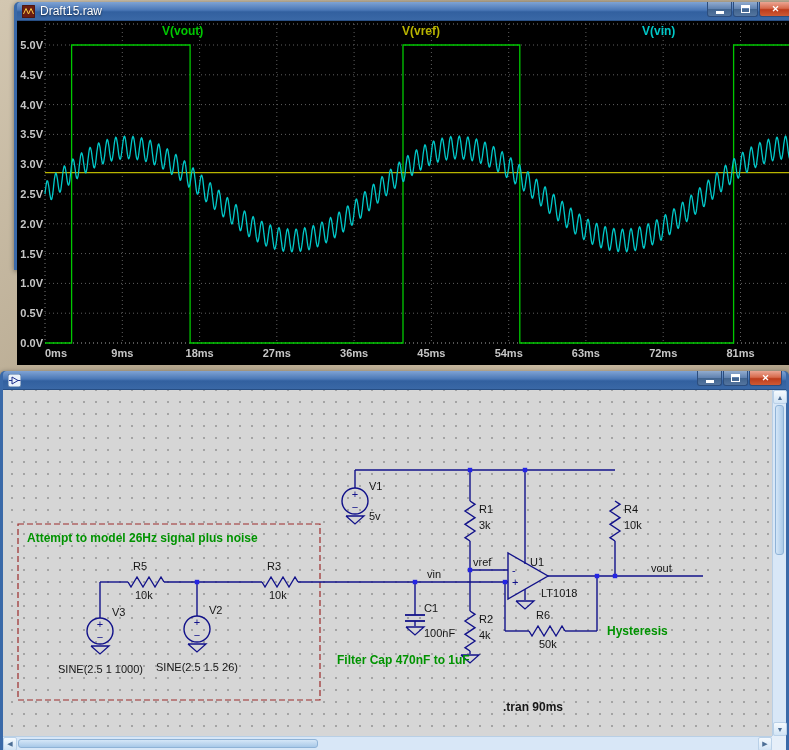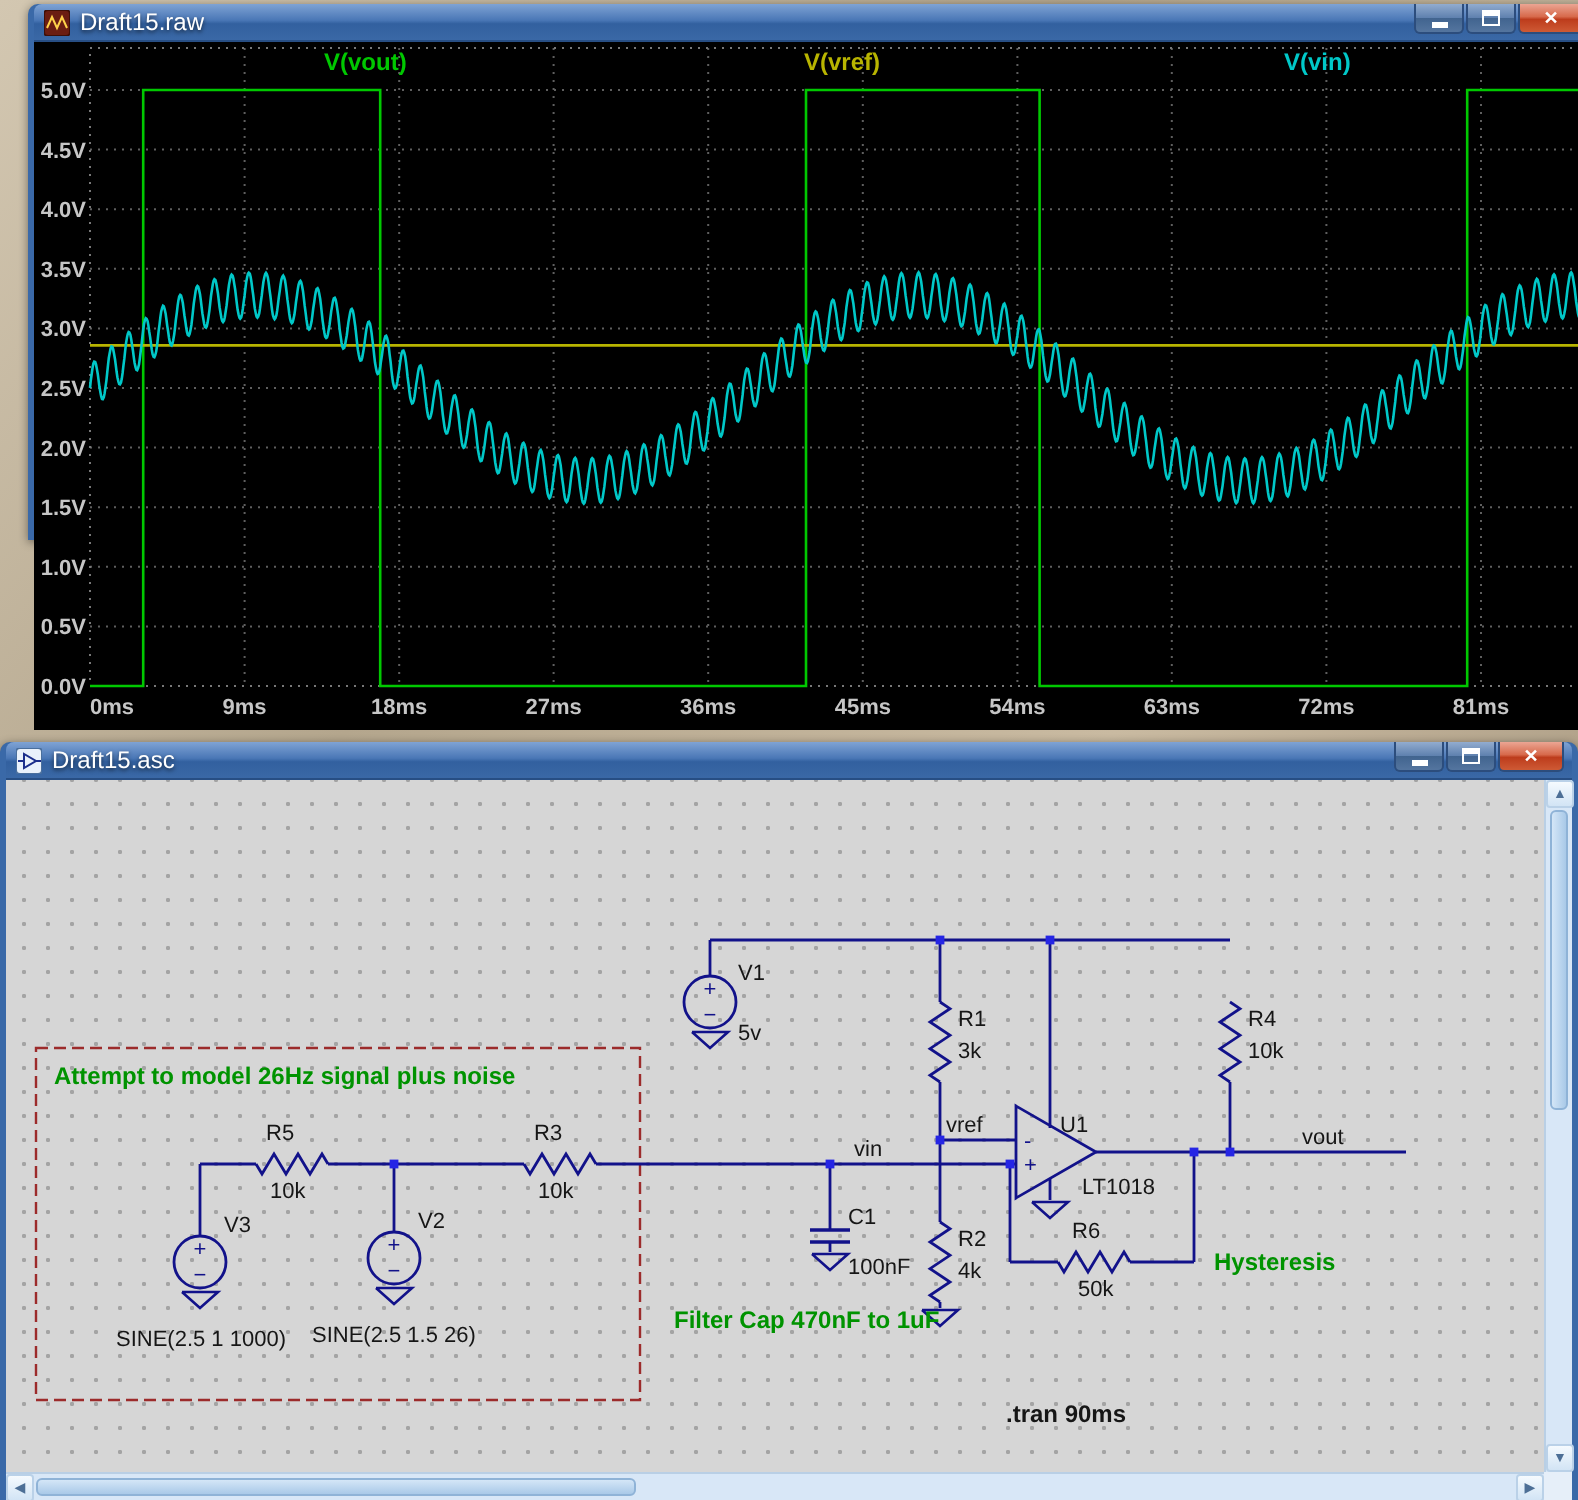--- a/index.html
+++ b/index.html
@@ -125,21 +125,20 @@
   <section class="window schem-window">
     <header class="titlebar">
       <span class="win-icon">
         <svg width="13" height="13">
             <rect width="13" height="13" rx="2" fill="#e9f1fb" stroke="#4a6f9d"></rect>
             <polygon points="4,3 4,10 10,6.5" fill="none" stroke="#1c2f8c"></polygon>
             <line x1="1" y1="6.5" x2="4" y2="6.5" stroke="#1c2f8c"></line>
             <line x1="10" y1="6.5" x2="12.5" y2="6.5" stroke="#1c2f8c"></line>
           </svg>
       </span>
-      <span class="win-title">Draft15.asc</span>
       <span class="win-buttons">
         <button type="button" class="wbtn">
             <i class="glyph-min"></i>
           </button>
         <button type="button" class="wbtn">
             <i class="glyph-max"></i>
           </button>
         <button type="button" class="wbtn close">✕</button>
       </span>
     </header>

